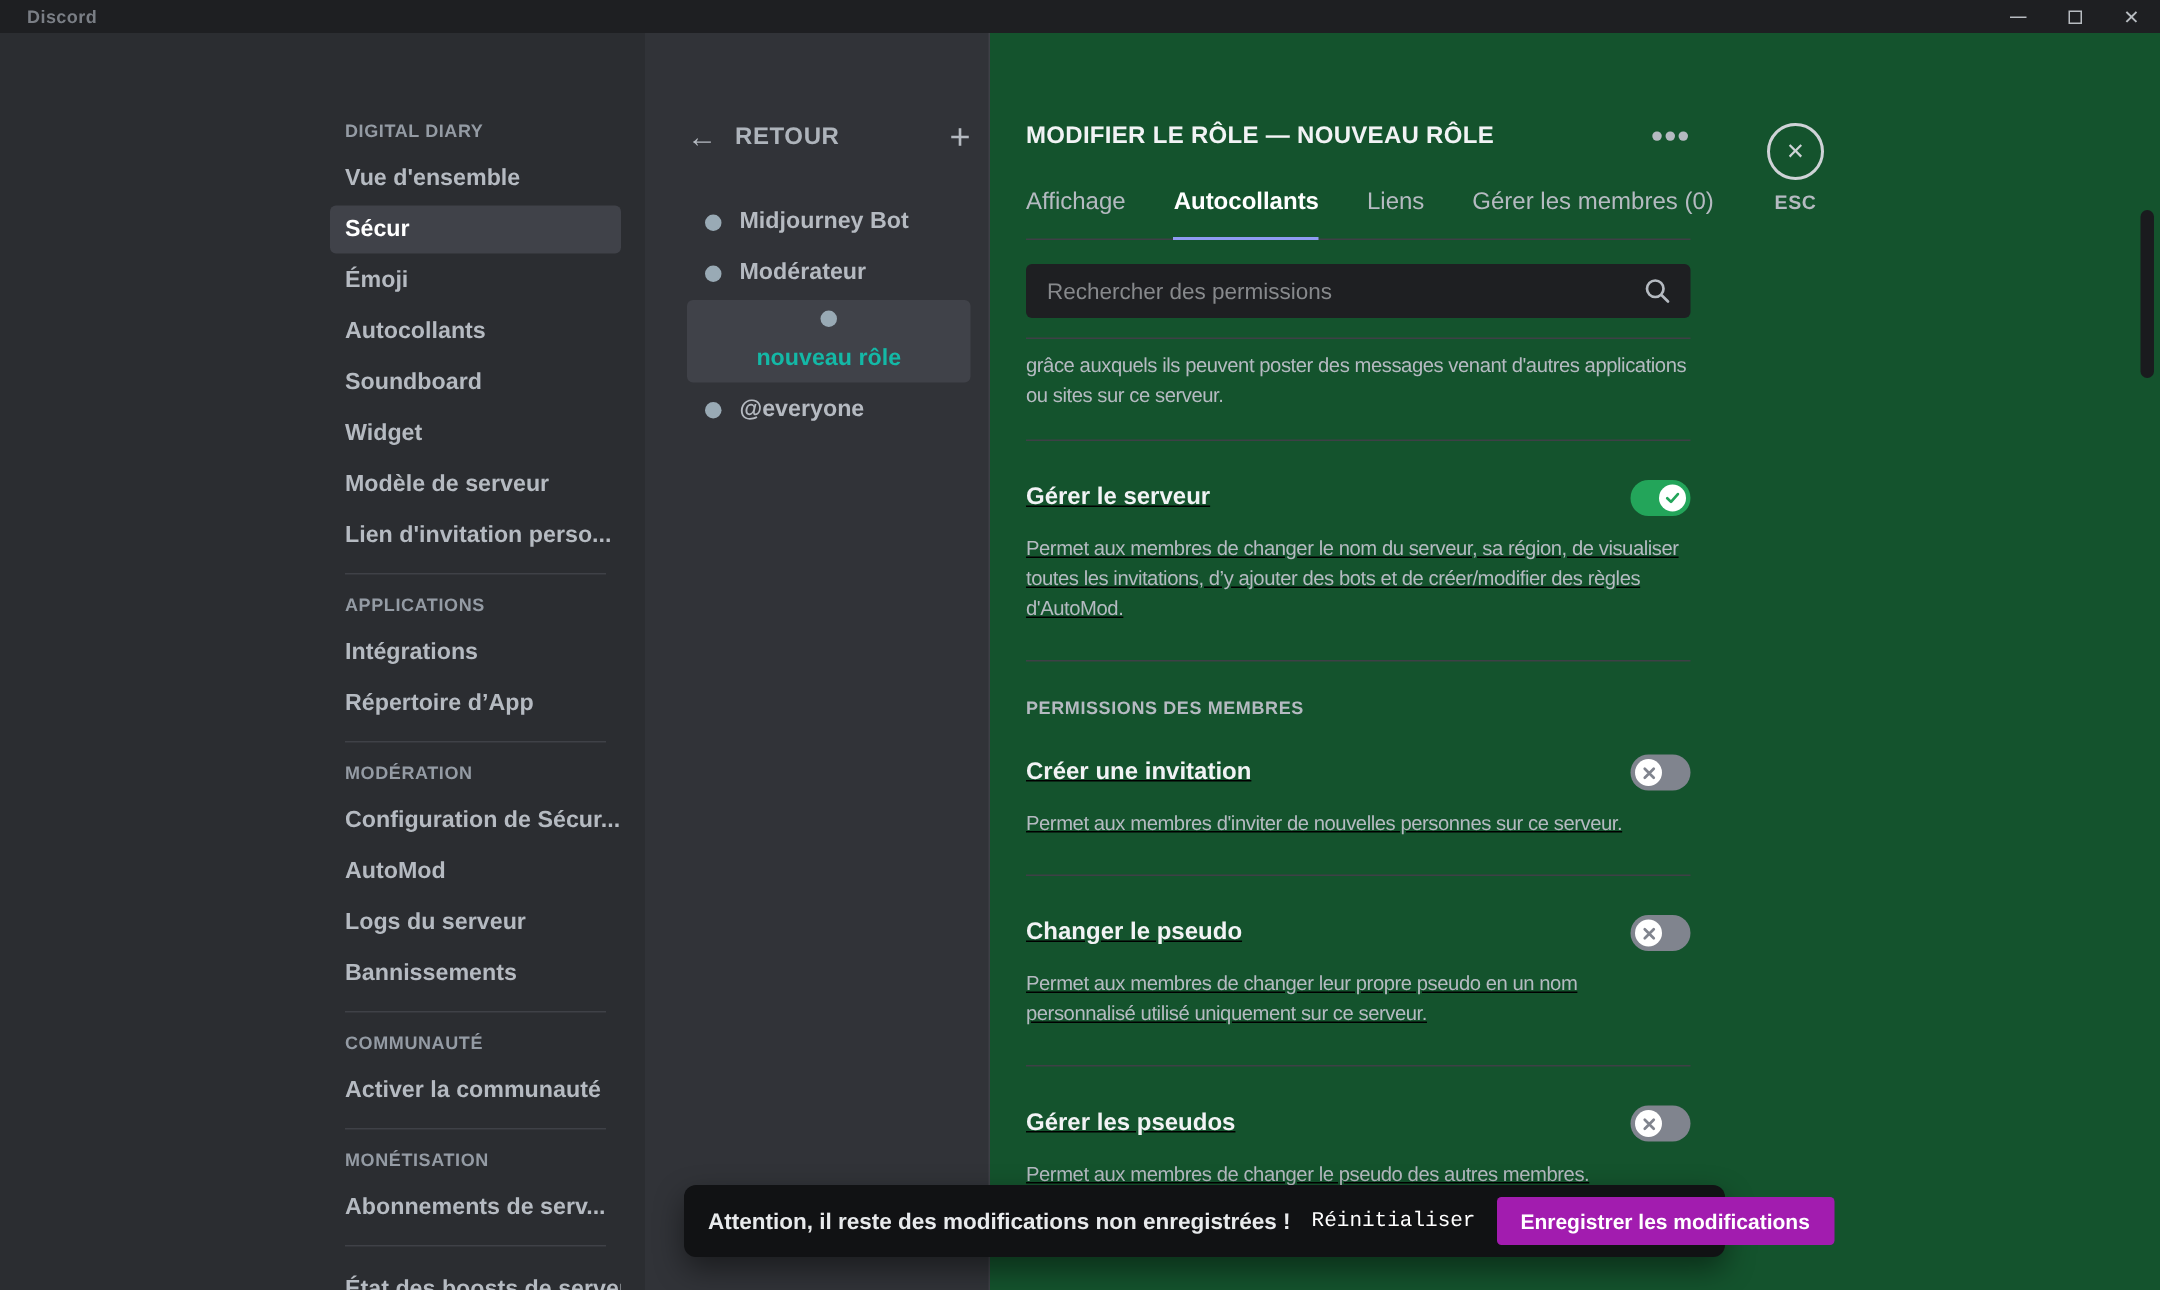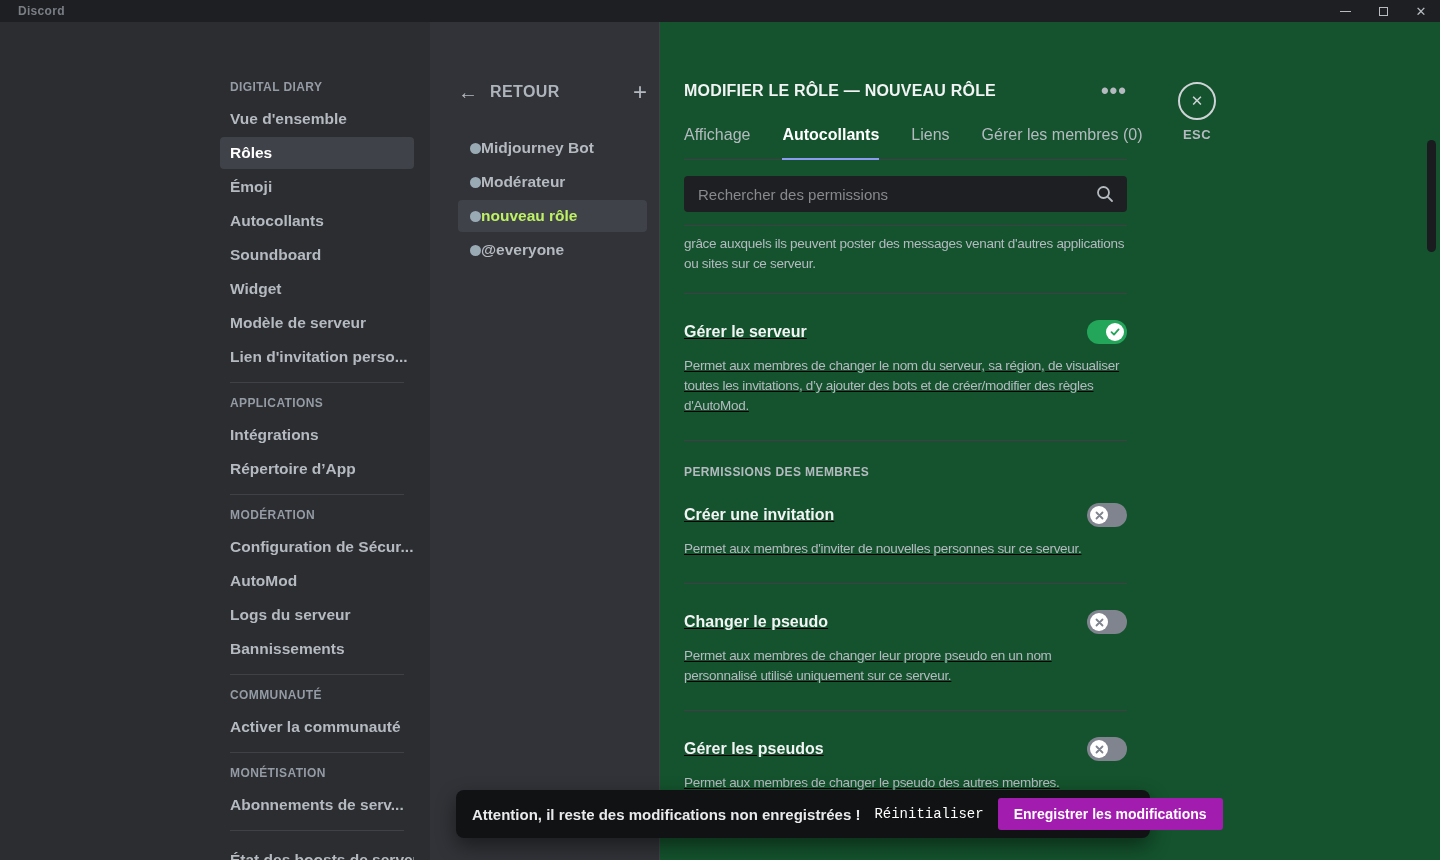--- a/index.html
+++ b/index.html
@@ -29,23 +29,23 @@
   .nav-item.selected { background:#404249; color:#ffffff; }
   .nav-divider { height:1px; background:#3f4147; margin:9px 10px 13px; }
 
   .roles-col { width:230px; flex:none; background:#313338; border-right:1px solid #3f4147;
     padding:58px 12px 0 28px; }
   .roles-head { display:flex; align-items:center; width:100%; }
   .back-arrow { font-size:20px; color:#b5bac1; line-height:1; cursor:pointer; }
   .back-label { margin-left:12px; font-size:16px; font-weight:bold; color:#aeb4bb; letter-spacing:.4px; cursor:pointer; }
   .add-role { margin-left:auto; font-size:24px; font-weight:300; color:#b5bac1; line-height:1; cursor:pointer; }
   .roles-list { margin-top:28px; }
-  .role-item { display:flex; align-items:center; padding:7px 12px; margin-bottom:2px;
+  .role-item { display:flex; align-items:center; gap:12px; padding:7px 12px; margin-bottom:2px;
     border-radius:4px; font-size:15.5px; font-weight:600; color:#b5bac1; cursor:pointer; }
-  .role-item.selected { background:#404249; color:#bef264; }
+  .role-item.selected { background:#404249; color:#14b8a6;flex-direction:column; }
   .role-dot { width:11px; height:11px; border-radius:50%; background:#99aab5; flex:none; }
 
   
   .content { flex:1; position:relative; background:#14532d; }
   .content-col { width:443px; margin:60px 0 0 24px; }
 
   .editor-head { display:flex; align-items:center; justify-content:space-between; }
   .editor-title { font-size:16px; font-weight:bold; color:#f2f3f5; letter-spacing:.2px; white-space:nowrap; }
   .more-btn { color:#b5bac1; font-size:22px; font-weight:bold; line-height:10px; cursor:pointer; letter-spacing:1px; }
 
@@ -120,21 +120,21 @@
   </div>
 </div>
 
 <div class="app">
 
   <nav class="sidebar">
     <div class="sidebar-nav">
 
       <div class="nav-header">DIGITAL DIARY</div>
       <div class="nav-item">Vue d'ensemble</div>
-      <div class="nav-item selected">Rôles</div>
+      <div class="nav-item selected">Sécur</div>
       <div class="nav-item">Émoji</div>
       <div class="nav-item">Autocollants</div>
       <div class="nav-item">Soundboard</div>
       <div class="nav-item">Widget</div>
       <div class="nav-item">Modèle de serveur</div>
       <div class="nav-item">Lien d'invitation perso...</div>
       <div class="nav-divider"></div>
 
       <div class="nav-header">APPLICATIONS</div>
       <div class="nav-item">Intégrations</div>

